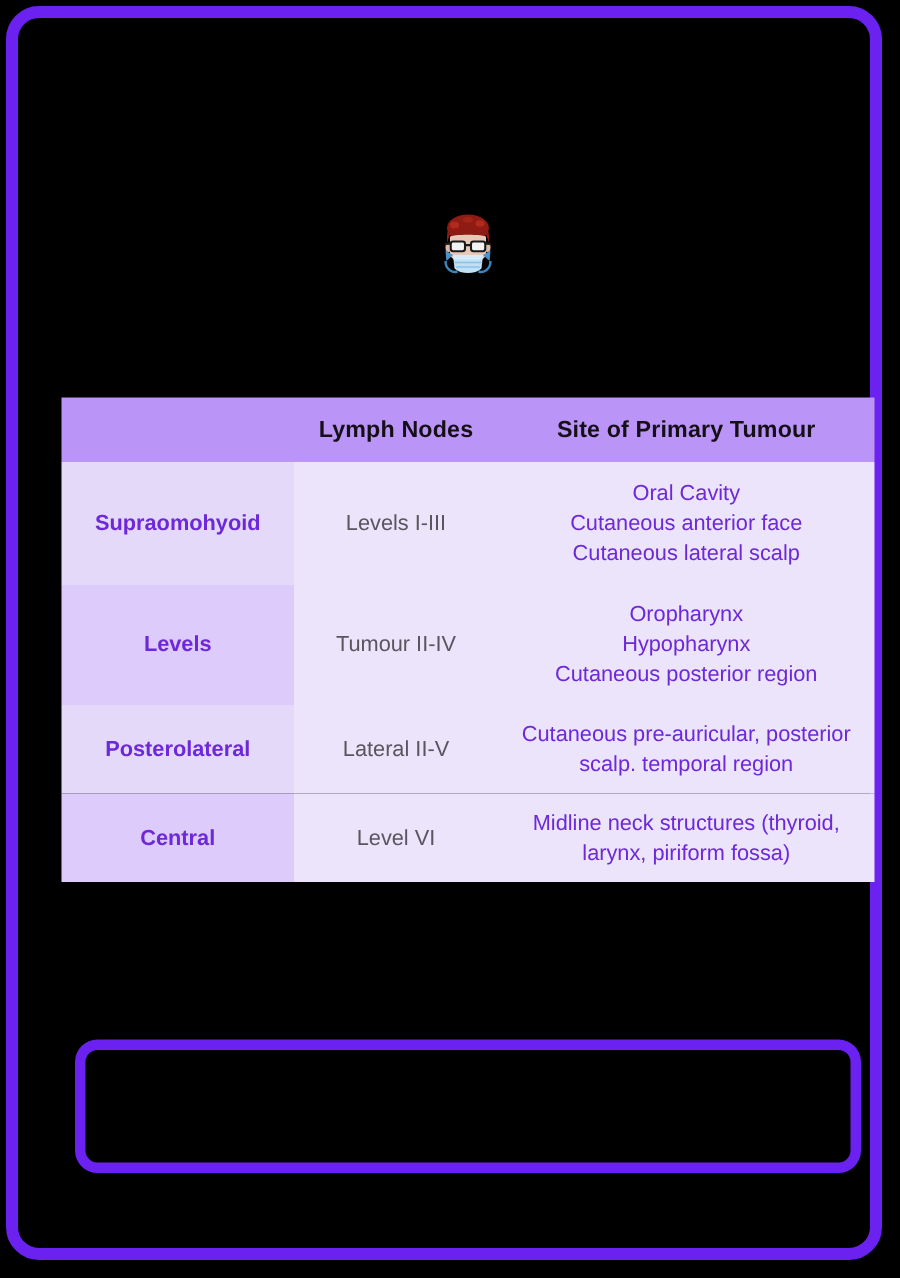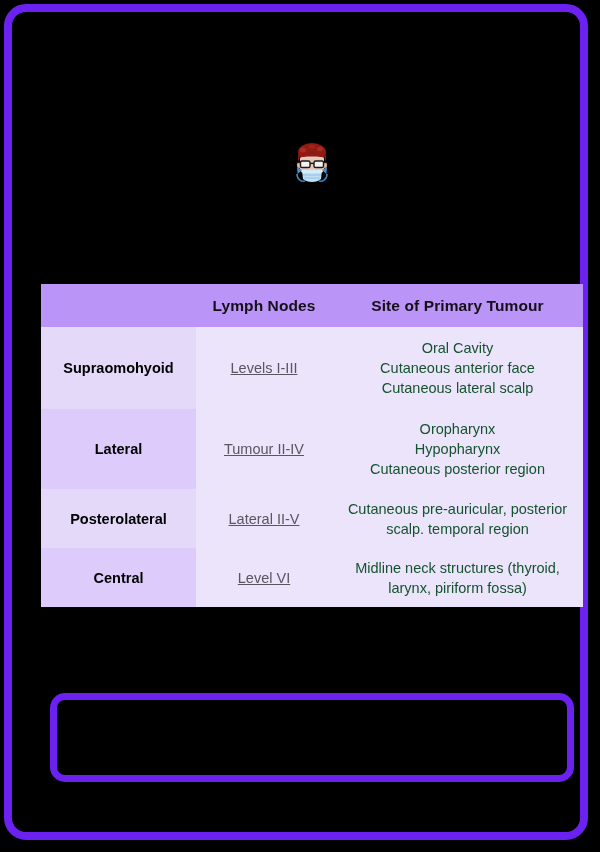--- a/index.html
+++ b/index.html
@@ -43,21 +43,21 @@
     width: 38px;
     height: 46px;
     position: relative;
   }
   #avatar svg { display: block; }
 
   
   #lymph-table {
     position: absolute;
     left: 29px;
-    top: 272px;
+    top: 253px;
     width: 542px;
     border-collapse: collapse;
     table-layout: fixed;
   }
   #lymph-table th,
   #lymph-table td {
     padding: 0;
     margin: 0;
     border: 0;
   }
@@ -79,30 +79,30 @@
   thead th.th-empty { background: #BB94F7; }
 
   tbody td {
     vertical-align: middle;
     text-align: center;
     line-height: 1.38;
   }
   td.cell-region {
     font-size: 14.5px;
     font-weight: bold;
-    color: #000000;
+    color: #6d28d9;
   }
   td.cell-nodes,
   td.cell-site {
     background: #EBE4FB;
     font-size: 14.5px;
-    color: #14532d;
+    color: #6d28d9;
     border-left: 1px solid #E2D9F7;
   }
-  td.cell-nodes { color: #5A555F; text-decoration: underline; }
+  td.cell-nodes { color: #5A555F; }
 
   
   tr.row-a td.cell-region { background: #E4D9F9; }
   tr.row-b td.cell-region { background: #DCCBFB; }
 
   tr.r1 td { height: 82px; }
   tr.r2 td { height: 80px; }
   tr.r3 td { height: 59px; }
   tr.r4 td { height: 59px; }
 
@@ -177,21 +177,21 @@
       <tr class="r1 row-a">
         <td class="cell-region">Supraomohyoid</td>
         <td class="cell-nodes">Levels I-III</td>
         <td class="cell-site">
           <span class="site-line">Oral Cavity</span>
           <span class="site-line">Cutaneous anterior face</span>
           <span class="site-line">Cutaneous lateral scalp</span>
         </td>
       </tr>
       <tr class="r2 row-b">
-        <td class="cell-region">Lateral</td>
+        <td class="cell-region">Levels</td>
         <td class="cell-nodes">Tumour II-IV</td>
         <td class="cell-site">
           <span class="site-line">Oropharynx</span>
           <span class="site-line">Hypopharynx</span>
           <span class="site-line">Cutaneous posterior region</span>
         </td>
       </tr>
       <tr class="r3 row-a">
         <td class="cell-region">Posterolateral</td>
         <td class="cell-nodes">Lateral II-V</td>

